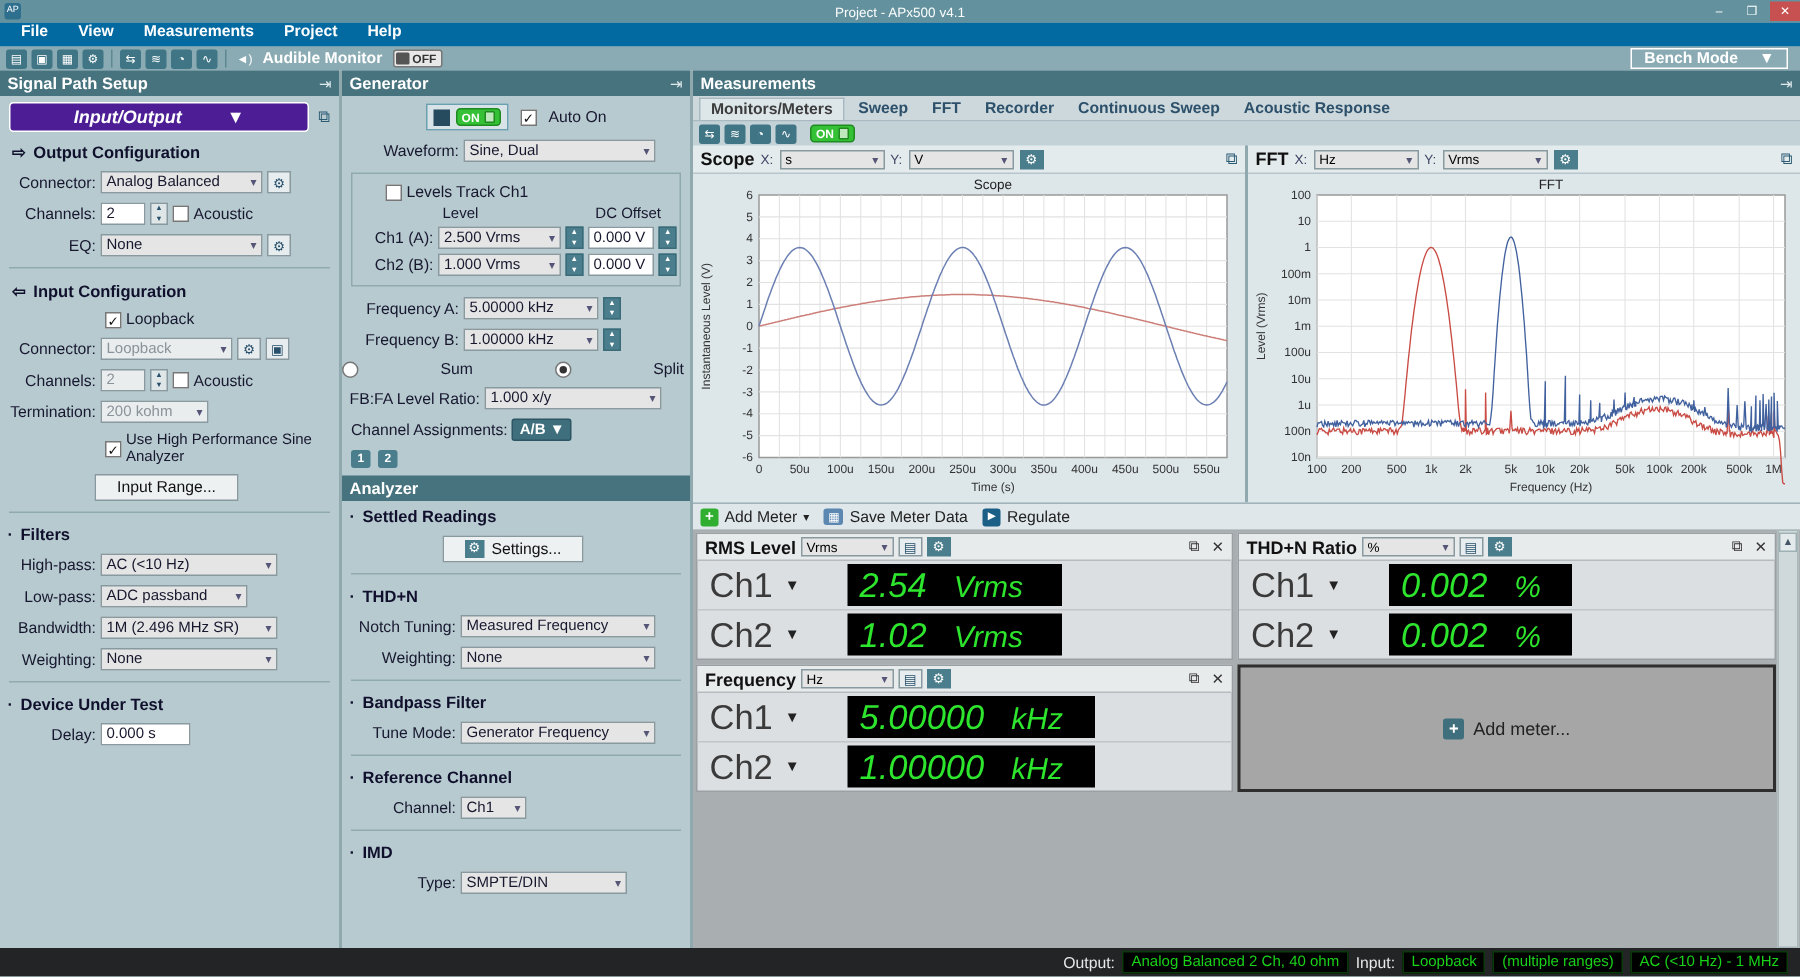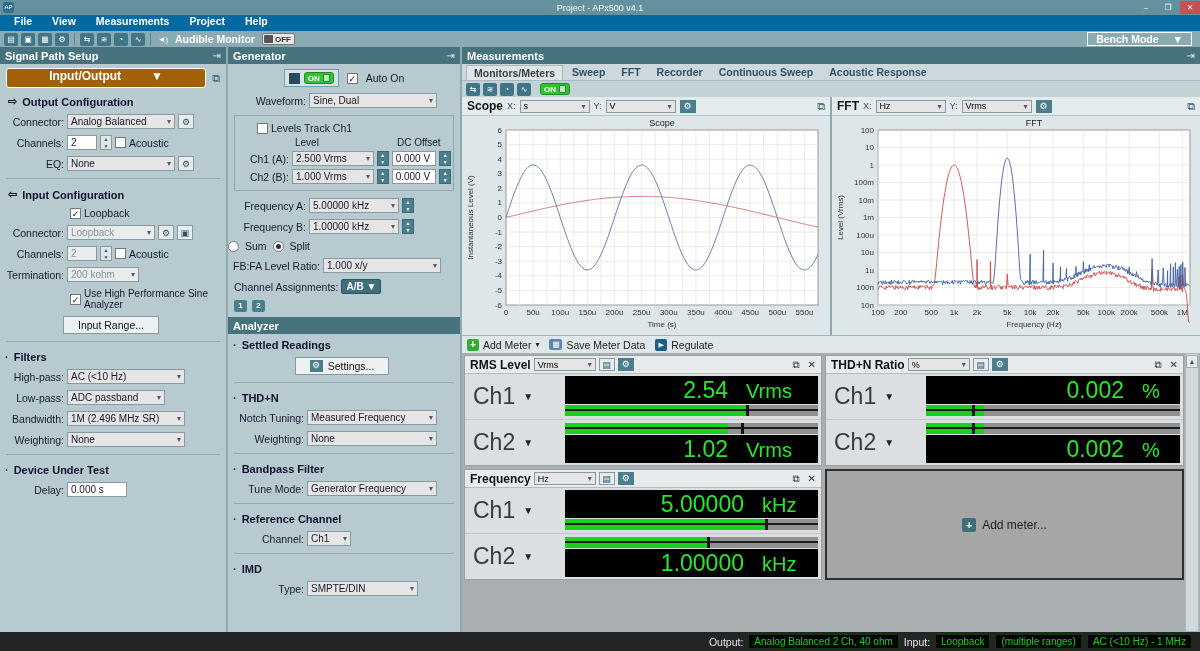--- a/index.html
+++ b/index.html
@@ -39,21 +39,21 @@
   .numbox.disabled { background:#e9edee; color:#8a9399; }
   .spin { display:flex; flex-direction:column; width:12px; height:15px; border:1px solid #8899a0; background:#dfe6e8; }
   .spin b { flex:1; font-size:5px; line-height:6px; text-align:center; color:#28506b; }
   .spin.blue { background:#4a7e8c; border-color:#3a6b78; }
   .spin.blue b { color:#fff; }
   .cb { width:11px; height:11px; background:#fff; border:1px solid #777; display:inline-block; text-align:center; line-height:10px; font-size:9px; color:#111; flex-shrink:0; }
   .cb.checked::after { content:"✓"; }
   .radio { width:11px; height:11px; border:1px solid #777; border-radius:50%; background:#fff; display:inline-block; position:relative; flex-shrink:0; }
   .radio.checked::after { content:""; position:absolute; left:2px; top:2px; width:5px; height:5px; background:#333; border-radius:50%; }
   .io-select { margin:4px 6px 2px 6px; display:flex; align-items:center; gap:6px; }
-  .io-btn { flex:1; background:#a16207; border:1px solid #fff; border-radius:3px; color:#fff; font-weight:bold; font-size:12px; height:20px; display:flex; align-items:flex-start; justify-content:center; gap:30px; }
+  .io-btn { flex:1; background:#4c1d95; border:1px solid #fff; border-radius:3px; color:#fff; font-weight:bold; font-size:12px; height:20px; display:flex; align-items:center; justify-content:center; gap:30px;font-style:italic; }
   .popout { color:#2b5a73; font-size:11px; }
   .push-btn { background:#eef1f2; border:1px solid #8899a0; font-size:10.5px; padding:2px 14px; color:#111; }
   
   .gen-on-row { display:flex; align-items:center; gap:8px; justify-content:center; margin:5px 0 3px 0; }
   .onbox { border:1px solid #6aa0b0; background:#d7e3e7; display:flex; align-items:center; gap:4px; padding:2px 4px; }
   .stopsq { width:11px; height:11px; background:#264a5e; }
   .onpill { background:#35c135; border:1px solid #1f8a1f; border-radius:3px; color:#fff; font-weight:bold; font-size:8px; display:flex; align-items:center; gap:3px; padding:0 3px; height:12px; }
   .onpill .k { width:7px; height:8px; background:#bfe8bf; border:1px solid #1f8a1f; border-radius:1px; }
   .groupbox { border:1px solid #8fa9af; margin:4px 6px; padding:3px 2px; }
   .colhdrs { display:flex; font-size:10px; margin:2px 0 1px 0; }
@@ -80,21 +80,21 @@
   .meters-region { flex:1; background:#a9aeb0; position:relative; padding:2px 16px 0 2px; }
   .meters-grid { display:grid; grid-template-columns:358px 1fr; grid-auto-rows:min-content; gap:3px; }
   .meter-panel { background:#dcdfe1; border:1px solid #9aa0a3; }
   .meter-hdr { height:18px; background:#e8ebec; border-bottom:1px solid #b6bcbe; display:flex; align-items:center; gap:3px; padding:0 5px; }
   .meter-hdr .ttl { font-weight:bold; font-size:12px; color:#111; }
   .meter-hdr .sel { width:62px; height:13px; font-size:9px; }
   .meter-hdr .right { margin-left:auto; display:flex; gap:8px; font-size:10px; color:#333; }
   .mch { display:flex; border-bottom:1px solid #c2c6c8; }
   .mch-label { width:100px; display:flex; align-items:center; gap:8px; padding-left:8px; font-size:23px; color:#3a3a3a; }
   .mch-label .dd { font-size:10px; color:#222; }
-  .mch-right { flex:1; display:flex; flex-direction:column; padding:2px 3px 2px 0; }
+  .mch-right { flex:1; display:flex; flex-direction:row; padding:2px 3px 2px 0;font-style:italic; }
   .mdisplay { background:#000; height:28px; display:flex; align-items:baseline; justify-content:flex-end; gap:18px; padding:0 8px; }
   .mdisplay .val { color:#2ee52e; font-size:23px; line-height:28px; }
   .mdisplay .unit { color:#2ee52e; font-size:20px; line-height:28px; width:64px; text-align:left; }
   .mbar { position:relative; height:11px; background:#919191; margin:1px 0; overflow:hidden; }
   .mbar .fill { position:absolute; left:0; top:0; bottom:0; background:#19d119; }
   .mbar .mid { position:absolute; left:0; right:0; top:4px; height:2px; background:#1c1c1c; }
   .mbar .pk { position:absolute; top:0; bottom:0; width:3px; background:#111; }
   .add-meter-tile { background:#a6a6a6; border:2px solid #2e2e2e; display:flex; align-items:center; justify-content:center; gap:6px; }
   .add-meter-tile .txt { font-size:12px; color:#222; }
   .ico-plus-dk { width:14px; height:14px; background:#3f6f7d; color:#fff; font-weight:bold; font-size:11px; line-height:14px; text-align:center; border-radius:2px; }
@@ -362,21 +362,21 @@
       <span class="flbl" style="width:78px">Frequency B:</span>
       <div class="sel" style="width:90px">
         <span>1.00000 kHz</span>
           <span class="caret">▾</span>
         </div>
       <div class="spin blue">
           <b>▲</b>
           <b>▼</b>
         </div>
     </div>
-    <div class="frow" style="justify-content:flex-start;gap:6px">
+    <div class="frow" style="justify-content:space-between;gap:6px">
       <span class="radio"></span>
       <span>Sum</span>
       <span class="radio checked"></span>
       <span>Split</span>
     </div>
     <div class="frow">
       <span class="flbl" style="width:92px">FB:FA Level Ratio:</span>
       <div class="sel" style="width:118px">
         <span>1.000 x/y</span>
           <span class="caret">▾</span>

